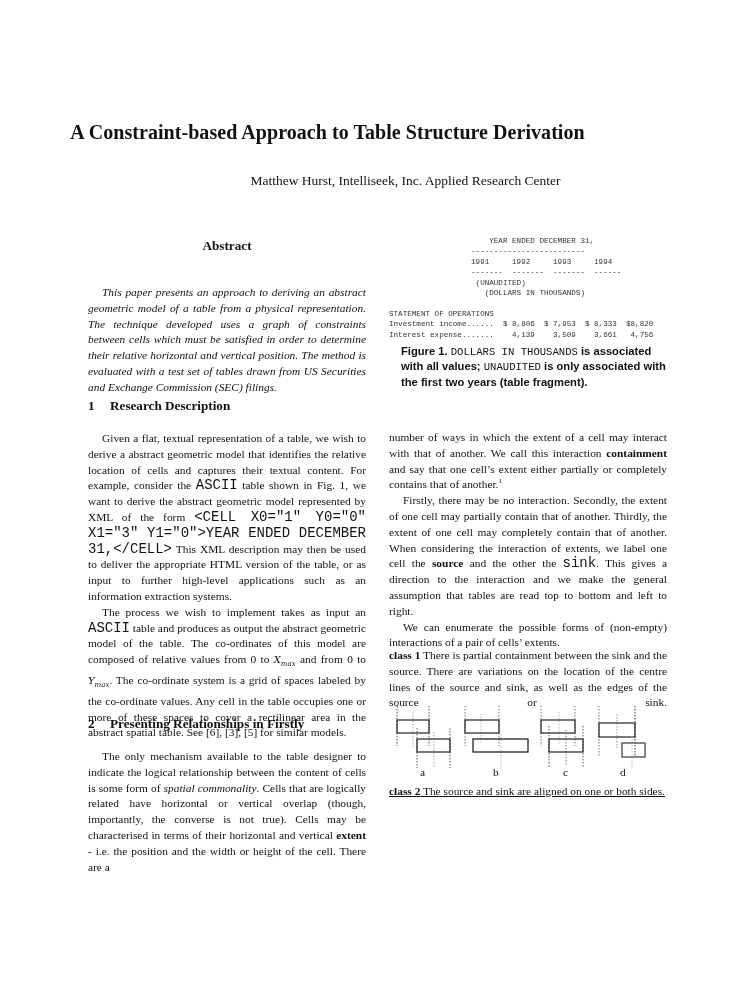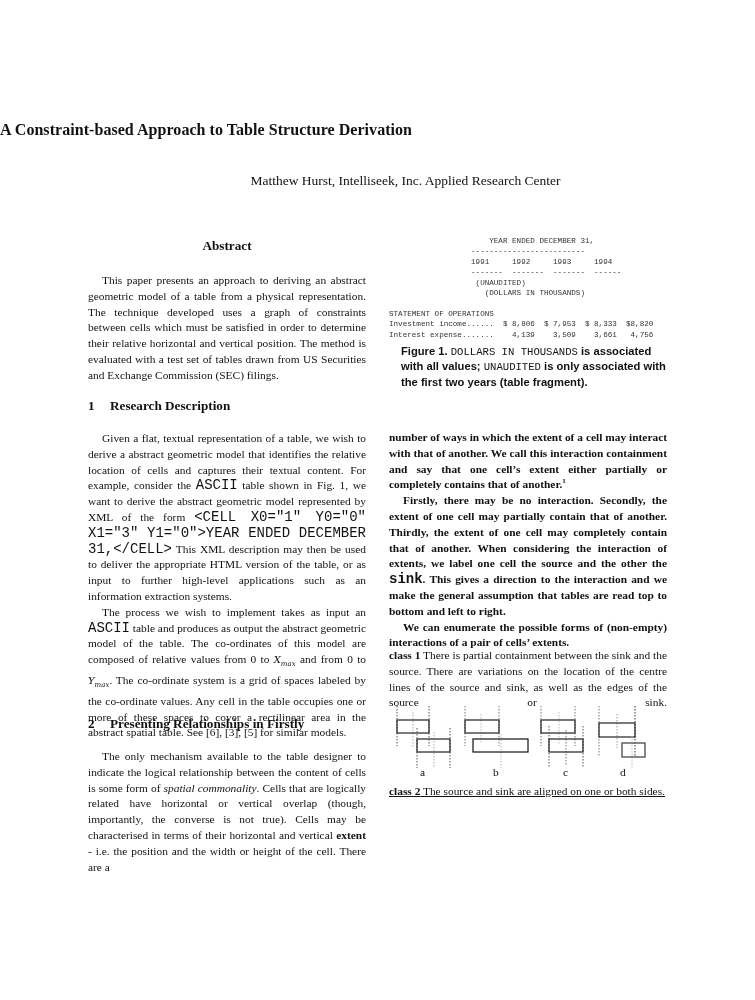--- a/index.html
+++ b/index.html
@@ -1,25 +1,25 @@
 <!DOCTYPE html>
 <html><head>
 <meta charset="utf-8">
 <style>
   html, body { margin: 0; padding: 0; background: #ffffff; }
   body { width: 755px; height: 1000px; position: relative; overflow: hidden;
          font-family: "Liberation Serif", "DejaVu Serif", serif; color: #111; }
   .abs { position: absolute; }
-  .title { top: 121px; left: 0; width: 655px; font-size: 16px; font-weight: bold; letter-spacing: 0.05px; }
+  .title { top: 121px; left: 0; width: 655px; text-align: center; font-size: 20px; font-weight: bold; letter-spacing: 0.05px; }
   .author { top: 172px; left: 0; width: 755px; text-align: center; font-size: 13.5px; line-height: 17px; padding-left: 28px; }
   .col { font-size: 11.4px; line-height: 15.8px; text-align: justify; }
   .left { left: 88px; width: 278px; }
   .right { left: 389px; width: 278px; }
   .abstract-head { top: 238px; left: 88px; width: 278px; text-align: center; font-size: 13.2px; font-weight: bold; }
-  .abstract-body { top: 273px; }
+  .abstract-body { top: 285px; font-style: italic; }
   .sec { font-size: 13.2px; font-weight: bold; }
   .sec .num { display: inline-block; width: 22px; }
   p { margin: 0; }
   .indent { text-indent: 14px; }
   .mono { font-family: "Liberation Mono", "DejaVu Sans Mono", monospace; font-size: 14px; }
   .ascii { font-family: "Liberation Mono", "DejaVu Sans Mono", monospace; font-size: 7.6px; line-height: 10.4px; white-space: pre; color: #333; }
   .caption { font-family: "Liberation Sans", "DejaVu Sans", sans-serif; font-weight: bold; font-size: 11.2px; line-height: 14.3px; left: 401px; width: 268px; top: 344px; text-align: left; }
   .caption .cm { font-family: "Liberation Mono", "DejaVu Sans Mono", monospace; font-weight: normal; font-size: 10.6px; }
   .mathi { font-style: italic; font-family: "DejaVu Serif", serif; font-size: 10px; margin-top: 12px; }
   sup { font-size: 7px; line-height: 0; }
@@ -52,21 +52,21 @@
 </div>
 <div class="abs col left" style="top:749px;">
   <p class="indent"><span>The only mechanism available to the table designer to indicate the logical relationship between the content of cells is some form of </span><em>spatial commonality</em><span>.  Cells that are logically related have horizontal or vertical overlap (though, importantly, the converse is not true). Cells may be characterised in terms of their horizontal and vertical </span><b>extent</b><span> - i.e. the position and the width or height of the cell. There are a</span></p>
 </div>
 
 <div class="abs ascii" style="top:236px; left:389px;" id="ascii-table"><div>                      YEAR ENDED DECEMBER 31,</div><div>                  -------------------------</div><div>                  1991     1992     1993     1994</div><div>                  -------  -------  -------  ------</div><div>                   (UNAUDITED)</div><div>                     (DOLLARS IN THOUSANDS)</div><div>&nbsp;</div><div>STATEMENT OF OPERATIONS</div><div>Investment income......  $ 8,806  $ 7,953  $ 8,333  $8,820</div><div>Interest expense.......    4,139    3,509    3,661   4,756</div></div>
 <div class="abs caption">
   <span>Figure 1.</span> <span class="cm">DOLLARS IN THOUSANDS</span><span> is associated with all values; </span><span class="cm">UNAUDITED</span><span> is only associated with the first two years (table fragment).</span>
 </div>
 
-<div class="abs col right" style="top:430px;font-weight:bold;">
+<div class="abs col right" style="top:430px;">
   <p><span>number of ways in which the extent of a cell may interact with that of another.  We call this interaction </span><b>containment</b><span> and say that one cell’s extent either partially or completely contains that of another.</span><sup>1</sup></p>
   <p class="indent"><span>Firstly, there may be no interaction. Secondly, the extent of one cell may partially contain that of another. Thirdly, the extent of one cell may completely contain that of another. When considering the interaction of extents, we label one cell the </span><b>source</b><span> and the other the </span><span class="mono">sink</span><span>. This gives a direction to the interaction and we make the general assumption that tables are read top to bottom and left to right.</span></p>
   <p class="indent">We can enumerate the possible forms of (non-empty) interactions of a pair of cells’ extents.</p>
 </div>
 
 <div class="abs col right" style="top:648px; text-align:justify; text-align-last: justify;">
   <b>class  1</b><span> There is partial containment between the sink and the source.   There are variations on the location of the centre lines of the source and sink, as well as the edges of the source or sink.</span>
 </div>
 
 <svg class="abs diagram" viewBox="0 0 280 70">

